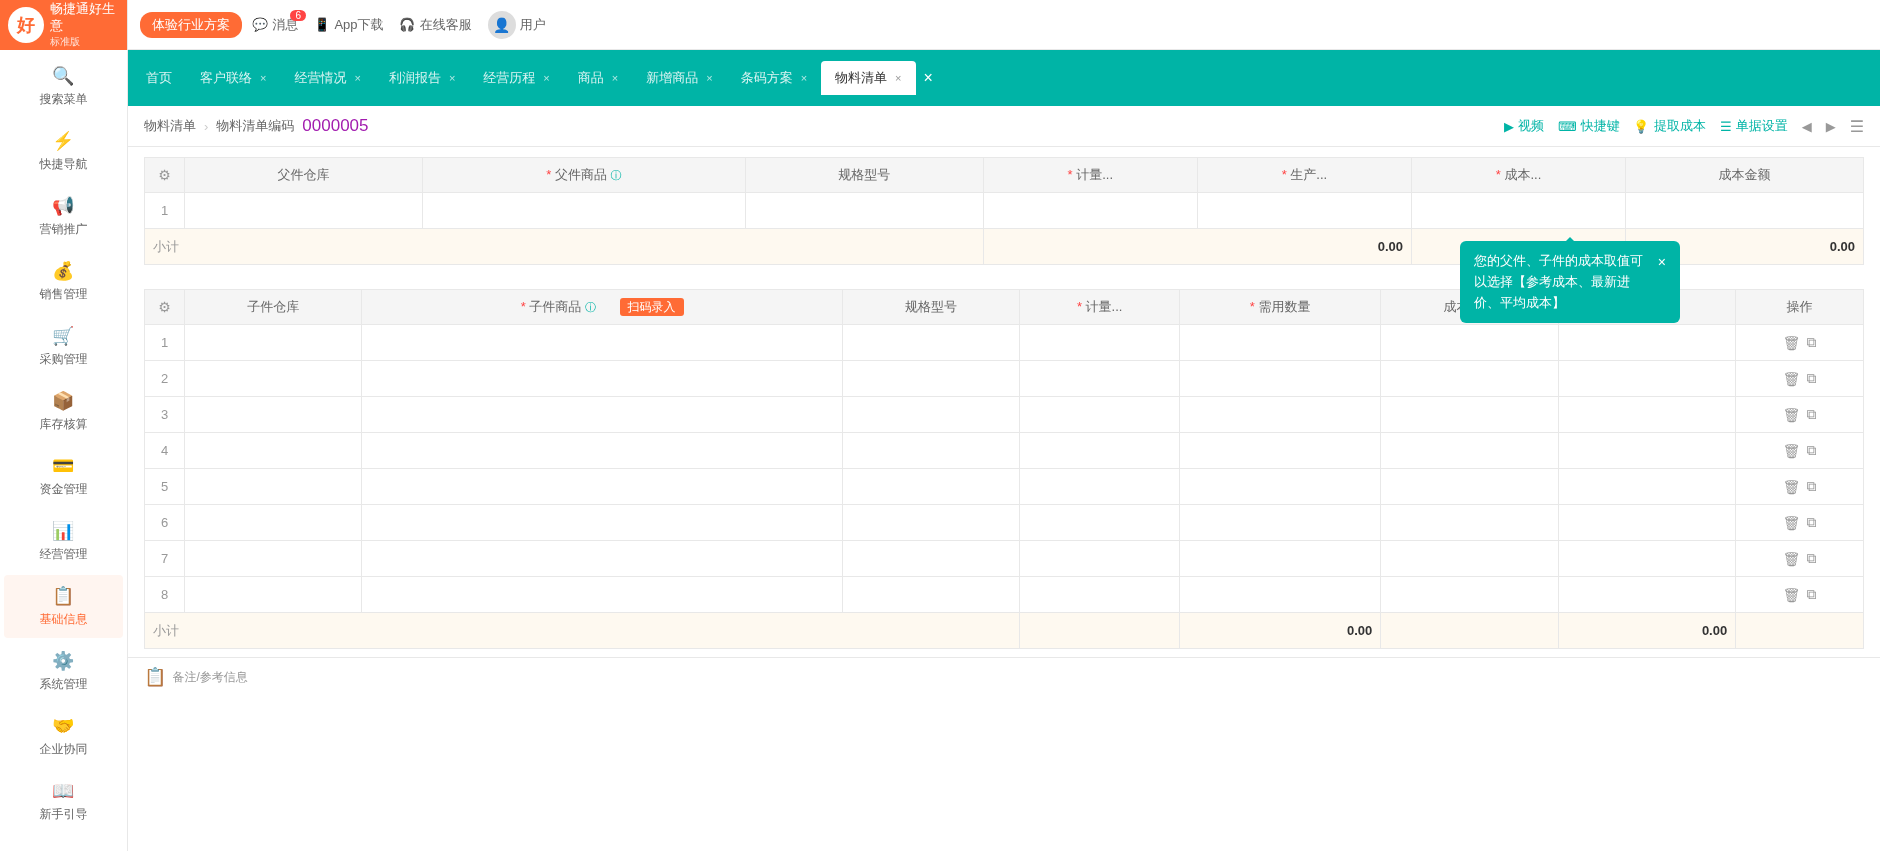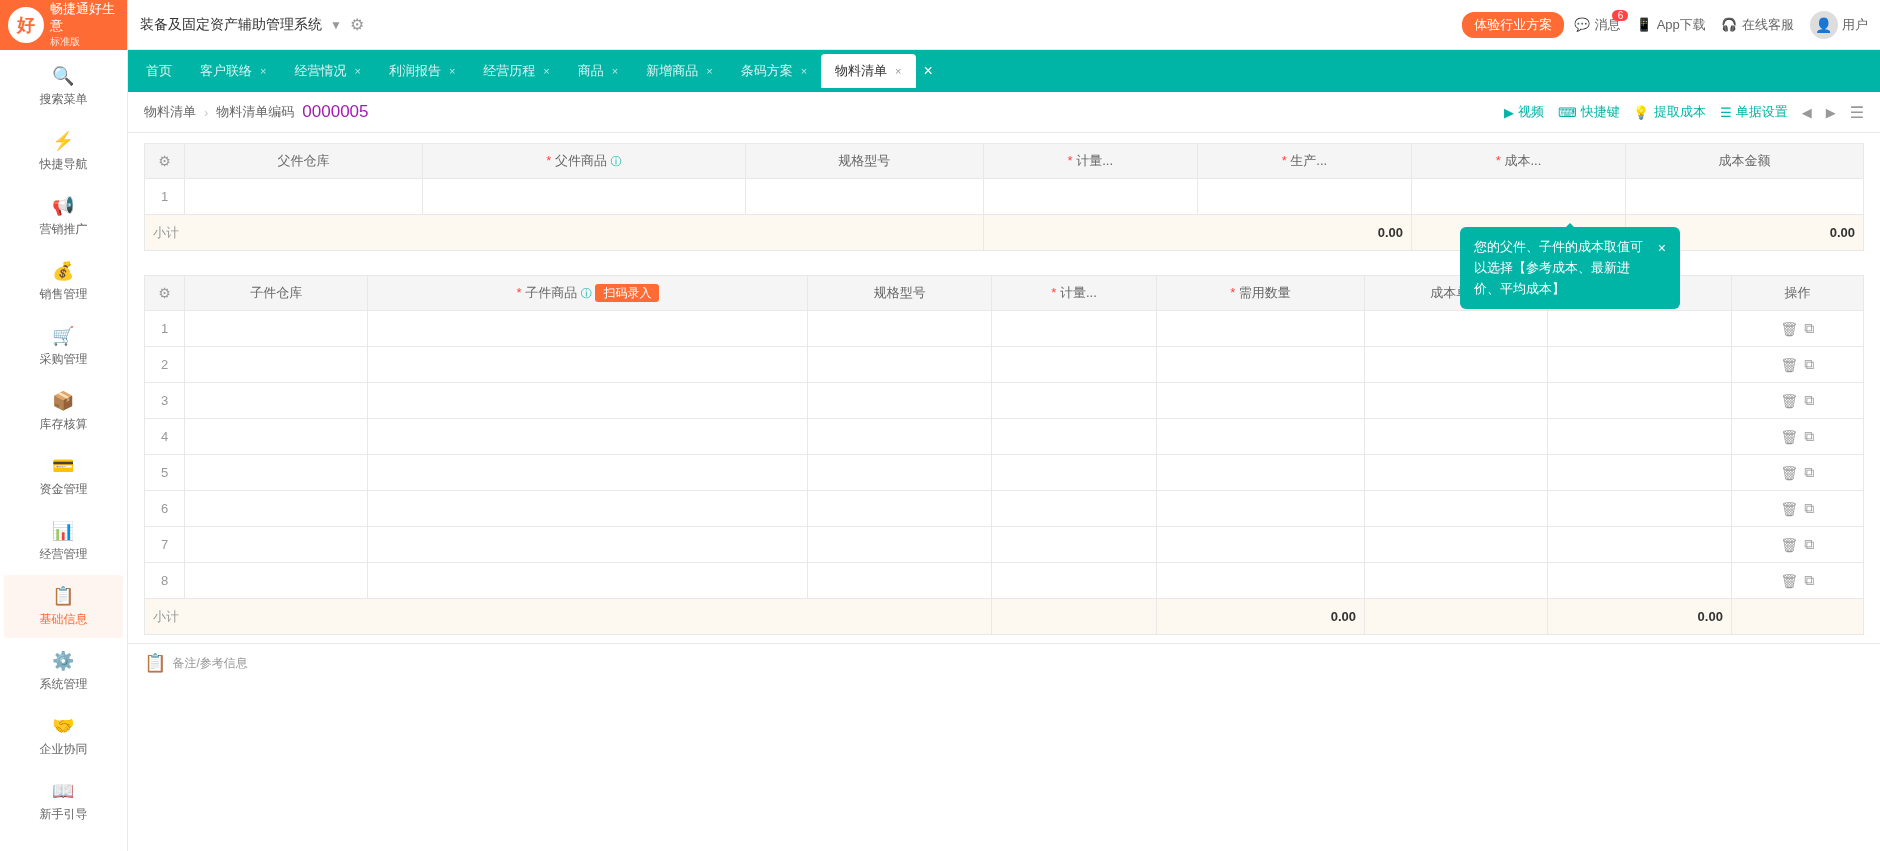--- a/index.html
+++ b/index.html
@@ -27,21 +27,21 @@
     .topbar-gear { color: #999; font-size: 16px; cursor: pointer; }
     .topbar-trial { background: #ff6b35; color: #fff; padding: 4px 12px; border-radius: 12px; font-size: 13px; cursor: pointer; }
     .topbar-right { display: flex; align-items: center; gap: 16px; color: #666; font-size: 13px; }
     .topbar-badge { position: relative; }
     .topbar-badge-count { position: absolute; top: -6px; right: -8px; background: #ff4444; color: #fff; border-radius: 10px; font-size: 10px; padding: 0 4px; min-width: 16px; text-align: center; }
     .topbar-right-item { display: flex; align-items: center; gap: 4px; cursor: pointer; color: #666; }
     .topbar-user { display: flex; align-items: center; gap: 4px; cursor: pointer; }
     .user-avatar { width: 28px; height: 28px; border-radius: 50%; background: #ddd; display: flex; align-items: center; justify-content: center; font-size: 14px; }
 
     
-    .nav-tabs { background: #00b4a6; display: flex; align-items: center; height: 42px; padding: 0 4px; overflow-x: auto; flex-shrink: 0; }
+    .nav-tabs { background: #00b4a6; display: flex; align-items: center; height: 56px; padding: 0 4px; overflow-x: auto; flex-shrink: 0; }
     .nav-tab { display: flex; align-items: center; gap: 4px; padding: 8px 14px; color: rgba(255,255,255,0.85); font-size: 13px; cursor: pointer; white-space: nowrap; border-radius: 4px 4px 0 0; }
     .nav-tab.active { background: #fff; color: #333; }
     .nav-tab-close { font-size: 11px; color: rgba(255,255,255,0.7); margin-left: 4px; }
     .nav-tab.active .nav-tab-close { color: #999; }
     .nav-close-all { color: #fff; font-size: 16px; padding: 0 8px; cursor: pointer; }
 
     
     .content { flex: 1; background: #fff; overflow-y: auto; position: relative; }
 
     
@@ -58,21 +58,21 @@
     
     .data-table { width: 100%; border-collapse: collapse; font-size: 13px; }
     .data-table th { background: #f5f5f5; border: 1px solid #e8e8e8; padding: 8px 6px; color: #666; font-weight: normal; text-align: center; white-space: nowrap; }
     .data-table th .required { color: #ff4444; }
     .data-table td { border: 1px solid #e8e8e8; padding: 6px; height: 36px; color: #333; }
     .data-table td.row-num { text-align: center; color: #999; width: 40px; }
     .data-table tr.subtotal { background: #fef9f0; }
     .data-table tr.subtotal td { color: #999; }
     .data-table tr.subtotal td.value { color: #333; font-weight: bold; text-align: right; padding-right: 8px; margin-left: 16px; }
     .th-settings { color: #999; cursor: pointer; font-size: 14px; }
-    .scan-btn { background: #ff6b35; color: #fff; padding: 2px 8px; border-radius: 3px; font-size: 12px; cursor: pointer; }
+    .scan-btn { background: #ff6b35; color: #fff; padding: 2px 8px; border-radius: 3px; font-size: 12px; cursor: pointer; margin-left: 20px; }
     .action-cell { display: flex; align-items: center; gap: 6px; justify-content: center; }
     .action-icon { color: #999; cursor: pointer; font-size: 14px; }
 
     
     .tooltip-box { position: absolute; top: 135px; right: 200px; background: #00b4a6; color: #fff; padding: 10px 14px; border-radius: 6px; font-size: 13px; max-width: 220px; line-height: 1.6; z-index: 100; }
     .tooltip-box::before { content: ''; position: absolute; top: -8px; left: 50%; transform: translateX(-50%); border: 4px solid transparent; border-bottom-color: #00b4a6; }
     .tooltip-close { float: right; cursor: pointer; font-size: 14px; margin-left: 8px; }
 
     
     .bottom-hint { padding: 8px 16px; display: flex; align-items: center; gap: 6px; color: #999; font-size: 12px; border-top: 1px solid #e8e8e8; }
@@ -137,25 +137,20 @@
       <div class="sidebar-item">
         <span class="sidebar-item-icon">📖</span>
         <span>新手引导</span>
       </div>
     </div>
 </div>
 
 <div class="main">
 
   <div class="topbar">
-    <div class="topbar-system">
-      <span class="topbar-system-name">装备及固定资产辅助管理系统</span>
-      <span class="topbar-system-arrow">▼</span>
-      <span class="topbar-gear">⚙</span>
-    </div>
     <div class="topbar-trial">体验行业方案</div>
     <div class="topbar-right">
       <div class="topbar-right-item topbar-badge">
         <span>💬</span>
         <span>消息</span>
         <span class="topbar-badge-count">6</span>
       </div>
       <div class="topbar-right-item">
         <span>📱</span>
         <span>App下载</span>

